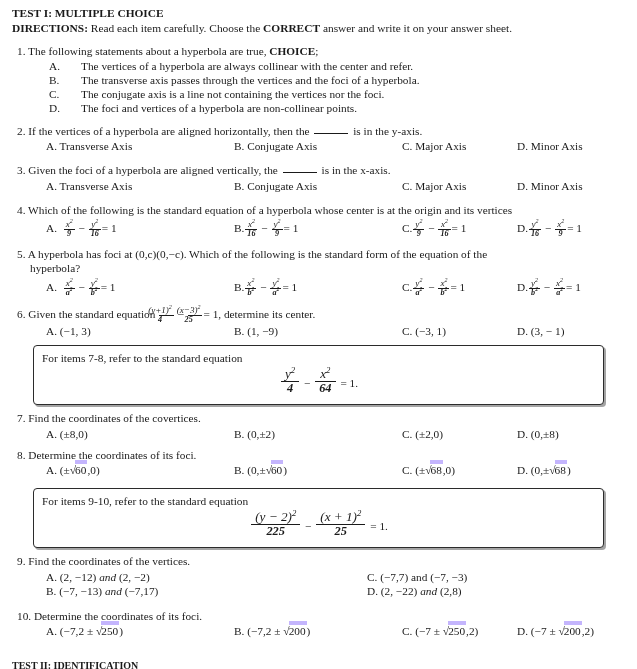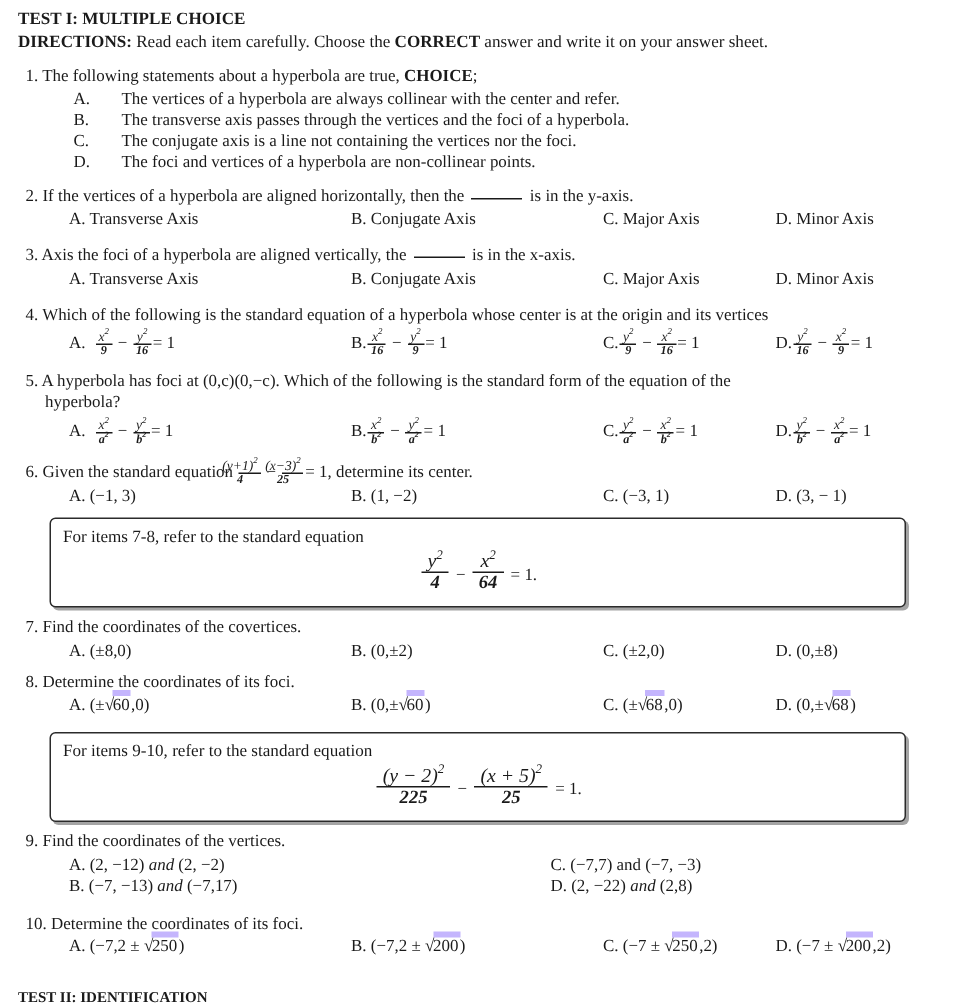--- a/index.html
+++ b/index.html
@@ -210,21 +210,21 @@
       <span class="opt cA">A.  Transverse Axis</span>
       <span class="opt cB">B.  Conjugate Axis</span>
       <span class="opt cC">C. Major Axis</span>
       <span class="opt cD">D. Minor Axis</span>
     </div>
   </div>
 
   <div class="spacer-8"></div>
 
   <div class="q">
-    <div class="q-stem"><span>3.</span><span> Axis the foci of a hyperbola are aligned vertically, the </span><span class="blank"></span><span> is in the x-axis.</span></div>
+    <div class="q-stem"><span>3.</span><span> Given the foci of a hyperbola are aligned vertically, the </span><span class="blank"></span><span> is in the x-axis.</span></div>
     <div class="opts">
       <span class="opt cA">A.  Transverse Axis</span>
       <span class="opt cB">B.  Conjugate Axis</span>
       <span class="opt cC">C. Major Axis</span>
       <span class="opt cD">D. Minor Axis</span>
     </div>
   </div>
 
   <div class="spacer-8"></div>
 
@@ -250,21 +250,21 @@
       <span class="opt cD"><span>D.</span><span class="frac tiny italic"><span class="num"><span>y</span><sup class="ex">2</sup></span><span class="den"><span>b</span><sup class="ex">2</sup></span></span> − <span class="frac tiny italic"><span class="num"><span>x</span><sup class="ex">2</sup></span><span class="den"><span>a</span><sup class="ex">2</sup></span></span><span>= 1</span></span>
     </div>
   </div>
 
   <div class="spacer-8"></div>
 
   <div class="q">
     <div class="q-stem" style="height:17px;"><span>6.</span><span> Given the standard equation </span><span class="frac tiny italic"><span class="num"><span>(y+1)</span><sup class="ex">2</sup></span><span class="den">4</span></span> − <span class="frac tiny italic"><span class="num"><span>(x−3)</span><sup class="ex">2</sup></span><span class="den">25</span></span><span>= 1, determine its center.</span></div>
     <div class="opts">
       <span class="opt cA">A.  (−1, 3)</span>
-      <span class="opt cB">B. (1, −2)</span>
+      <span class="opt cB">B. (1, −9)</span>
       <span class="opt cC">C. (−3, 1)</span>
       <span class="opt cD">D. (3, − 1)</span>
     </div>
   </div>
 
   <div class="refbox">
     <div class="lead">For items 7-8, refer to the standard equation</div>
     <div class="eqline"><span class="dispfrac italic"><span class="num"><span>y</span><sup class="ex">2</sup></span><span class="den">4</span></span> − <span class="dispfrac italic"><span class="num"><span>x</span><sup class="ex">2</sup></span><span class="den">64</span></span> <span>= 1.</span></div>
   </div>
 
@@ -287,21 +287,21 @@
     <div class="opts" style="height:17px;">
       <span class="opt cA sq"><span>A. (±</span><span class="rad">√</span><span class="radicand">60</span><span>,0)</span></span>
       <span class="opt cB sq"><span>B. (0,±</span><span class="rad">√</span><span class="radicand">60</span><span>)</span></span>
       <span class="opt cC sq"><span>C. (±</span><span class="rad">√</span><span class="radicand">68</span><span>,0)</span></span>
       <span class="opt cD sq"><span>D. (0,±</span><span class="rad">√</span><span class="radicand">68</span><span>)</span></span>
     </div>
   </div>
 
   <div class="refbox" style="margin-top:8px;">
     <div class="lead">For items 9-10, refer to the standard equation</div>
-    <div class="eqline"><span class="dispfrac italic"><span class="num"><span>(y − 2)</span><sup class="ex">2</sup></span><span class="den">225</span></span> − <span class="dispfrac italic"><span class="num"><span>(x + 5)</span><sup class="ex">2</sup></span><span class="den">25</span></span> <span>= 1.</span></div>
+    <div class="eqline"><span class="dispfrac italic"><span class="num"><span>(y − 2)</span><sup class="ex">2</sup></span><span class="den">225</span></span> − <span class="dispfrac italic"><span class="num"><span>(x + 1)</span><sup class="ex">2</sup></span><span class="den">25</span></span> <span>= 1.</span></div>
   </div>
 
   <div class="spacer-5"></div>
 
   <div class="q">
     <div class="q-stem"><span>9.</span><span> Find the coordinates of the vertices.</span></div>
     <div class="opts two-line">
       <span class="opt cA-wide"><span>A. (2, −12) </span><span class="italic">and</span><span> (2, −2)</span></span>
       <span class="opt cA-wide l2"><span>B. (−7, −13) </span><span class="italic">and</span><span> (−7,17)</span></span>
       <span class="opt cC-wide">C. (−7,7) and (−7, −3)</span>

